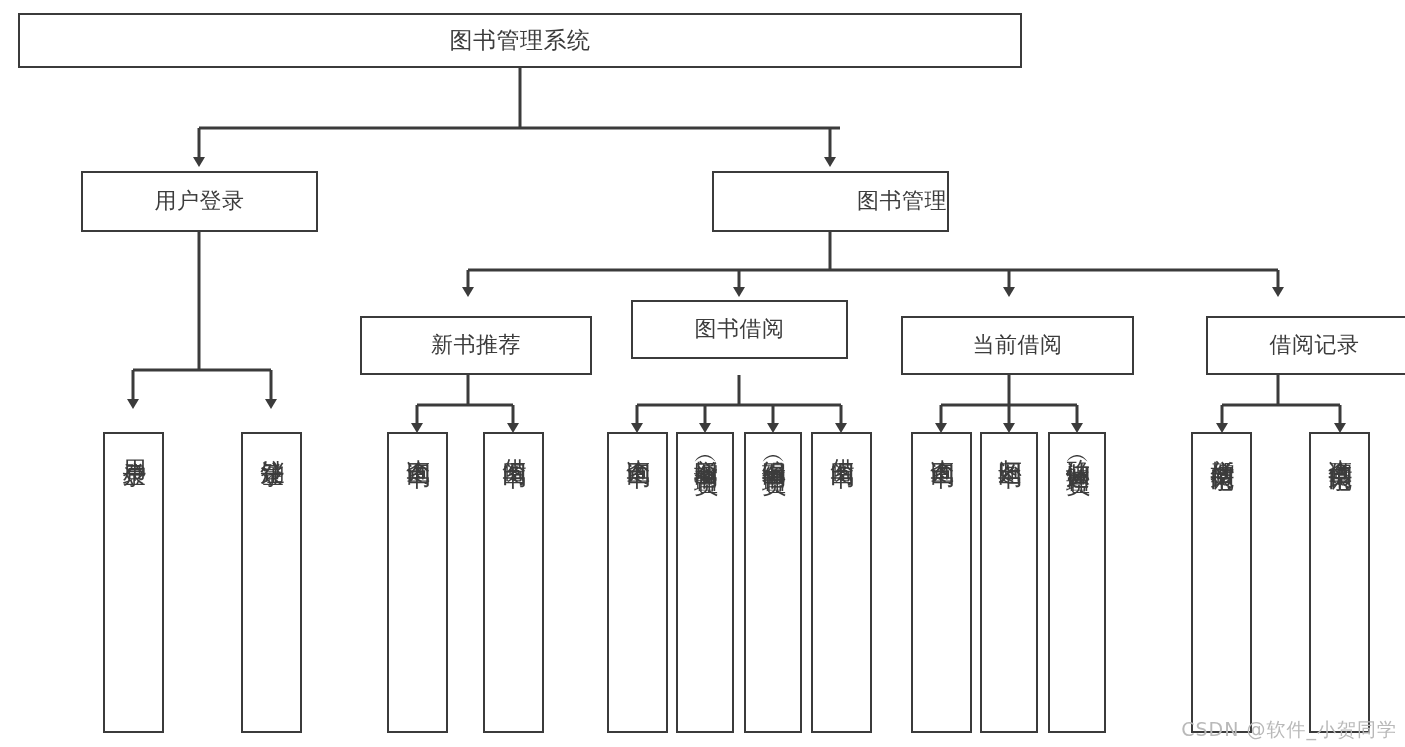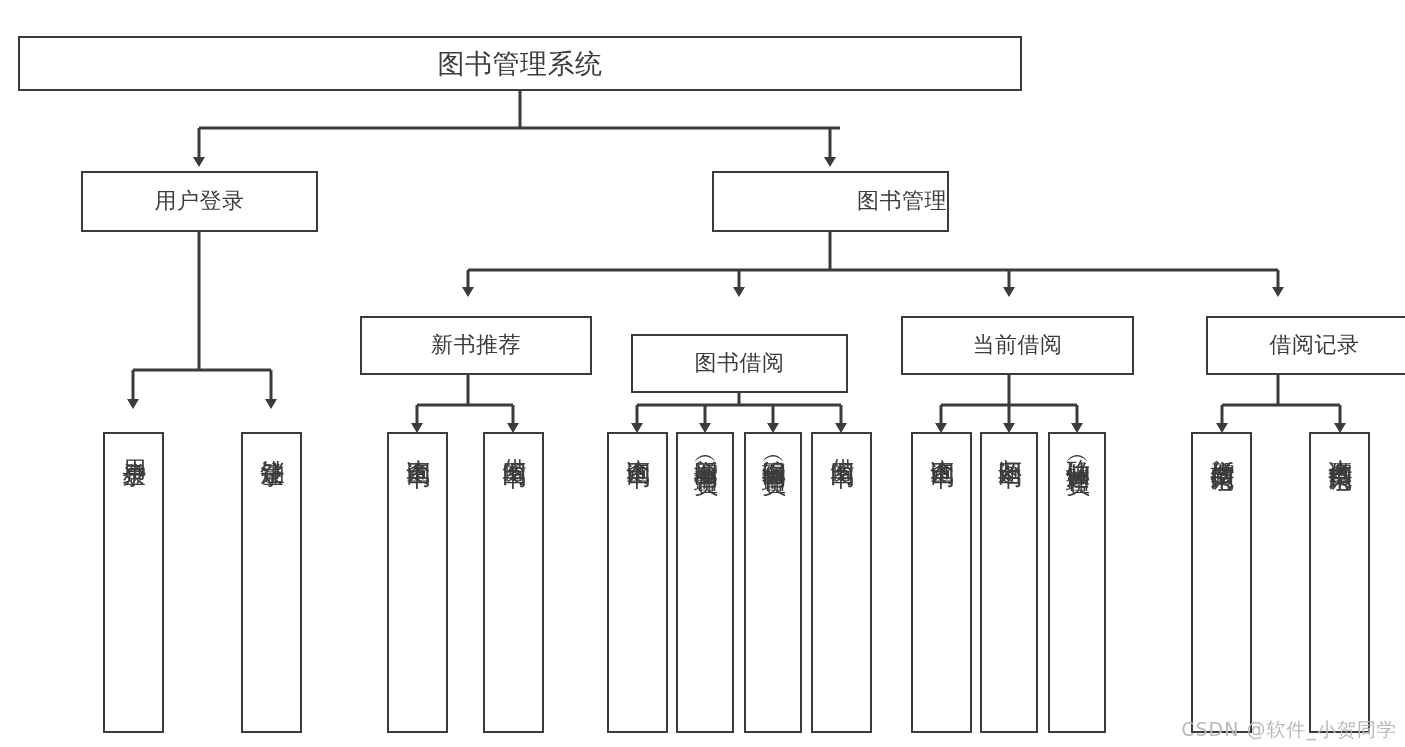--- a/index.html
+++ b/index.html
@@ -25,22 +25,21 @@
     align-items:center;
     justify-content:center;
     color:#3c3c3c;
     letter-spacing:0.5px;
   }
   .node.h{
     font-size:22px;
     line-height:1.1;
   }
   .node.root{
-    font-size:27px;
-    margin-top:23px;
+    font-size:23px;
   }
   
   .node.v{
     padding:6px 0;
     align-items:flex-start;
     justify-content:center;
   }
   .node.v .vtext{
     writing-mode:vertical-rl;
     text-orientation:upright;
@@ -134,21 +133,21 @@
   </div>
 
   <div class="node h" style="left:712px; top:171px; width:237px; height:61px;justify-content:flex-end;">
     <span>图书管理</span>
   </div>
 
   <div class="node h" style="left:360px; top:316px; width:232px; height:59px;">
     <span>新书推荐</span>
   </div>
 
-  <div class="node h" style="left:631px; top:334px; width:217px; height:59px;">
+  <div class="node h" style="left:631px; top:300px; width:217px; height:59px;">
     <span>图书借阅</span>
   </div>
 
   <div class="node h" style="left:901px; top:316px; width:233px; height:59px;">
     <span>当前借阅</span>
   </div>
 
   <div class="node h" style="left:1170px; top:316px; width:217px; height:59px;margin-left:36px;">
     <span>借阅记录</span>
   </div>

